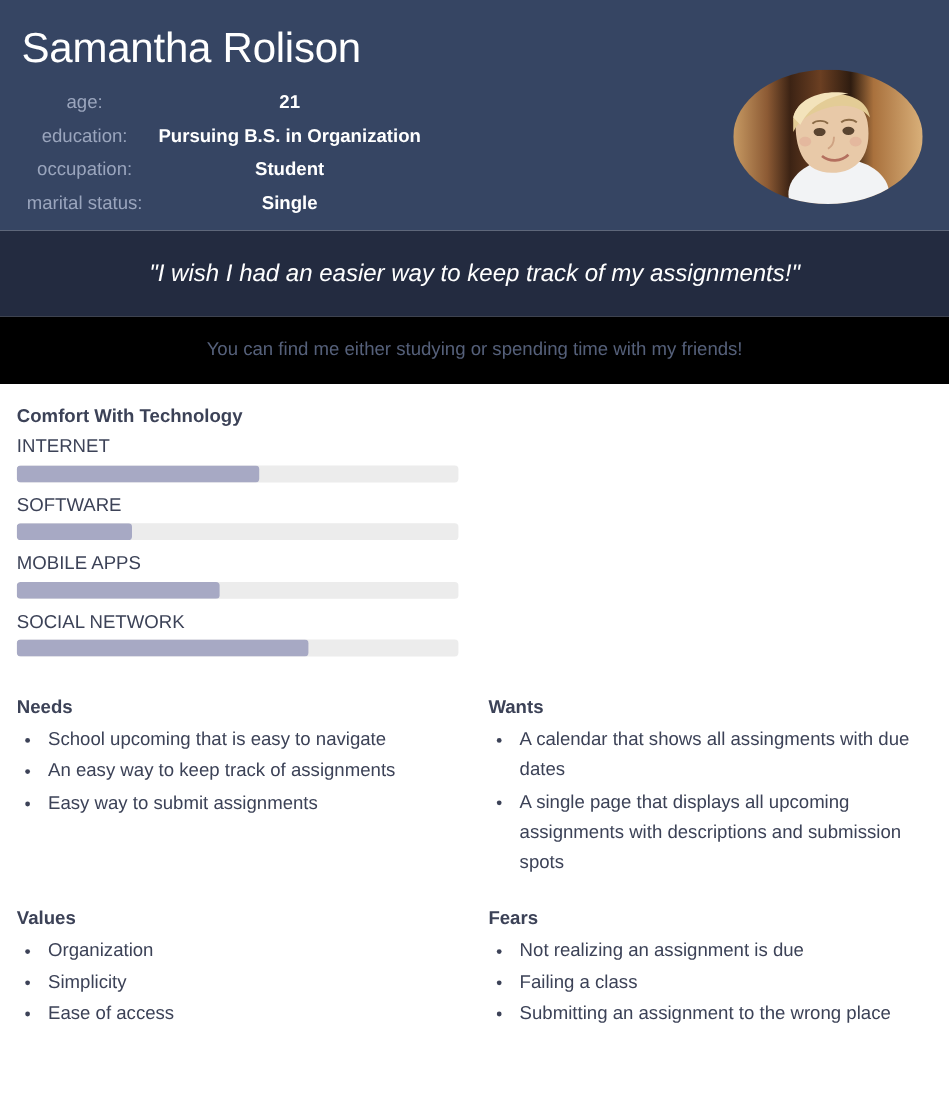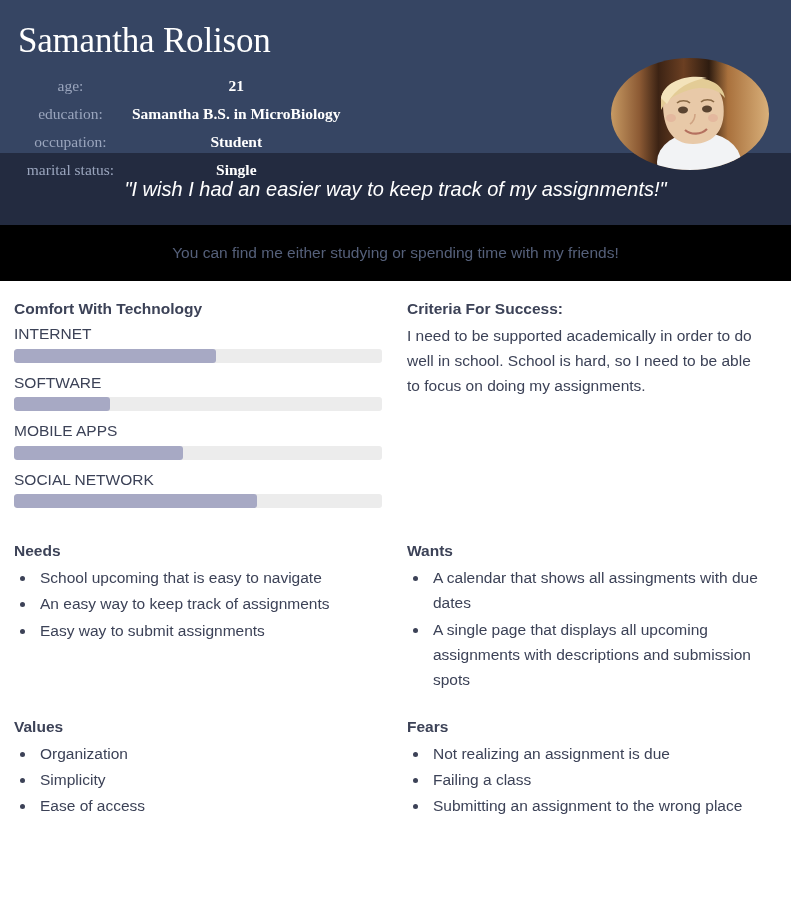--- a/index.html
+++ b/index.html
@@ -13,23 +13,22 @@
     font-family: "Liberation Sans", sans-serif;
     color: #3c4257;
     overflow: hidden;
   }
 
   
   .header {
     background: #364563;
     padding: 16px 14px 18px 14px;
     position: relative;
-    height: 153px;
+    height: 192px;
     box-sizing: border-box;
-    font-family: Liberation Serif, serif;
   }
   .persona-name {
     color: #ffffff;
     font-size: 35px;
     font-weight: 400;
     line-height: 1.2;
     margin: 4px 0 10px 4px;
     letter-spacing: -0.2px;
   }
   .attr-table {
@@ -175,21 +174,21 @@
   <div class="persona-name">Samantha Rolison</div>
 
   <table class="attr-table">
     <tbody>
       <tr class="attr-row">
         <td class="attr-label">age:</td>
         <td class="attr-value">21</td>
       </tr>
       <tr class="attr-row">
         <td class="attr-label">education:</td>
-        <td class="attr-value">Samantha B.S. in MicroBiology</td>
+        <td class="attr-value">Pursuing B.S. in Organization</td>
       </tr>
       <tr class="attr-row">
         <td class="attr-label">occupation:</td>
         <td class="attr-value">Student</td>
       </tr>
       <tr class="attr-row">
         <td class="attr-label">marital status:</td>
         <td class="attr-value">Single</td>
       </tr>
     </tbody>
@@ -266,24 +265,20 @@
       </div>
 
       <div class="skill">
         <div class="skill-label">SOCIAL NETWORK</div>
         <div class="bar-track">
           <div class="bar-fill" style="width: 66%;"></div>
         </div>
       </div>
     </div>
 
-    <div class="col-right">
-      <div class="section-title">Criteria For Success:</div>
-      <p class="criteria-text">I need to be supported academically in order to do well in school. School is hard, so I need to be able to focus on doing my assignments.</p>
-    </div>
   </div>
 
   <div style="height:22px"></div>
 
   <div class="row2">
     <div class="col-left">
       <div class="section-title">Needs</div>
       <ul class="bullets">
           <li>School upcoming that is easy to navigate</li>
           <li>An easy way to keep track of assignments</li>

